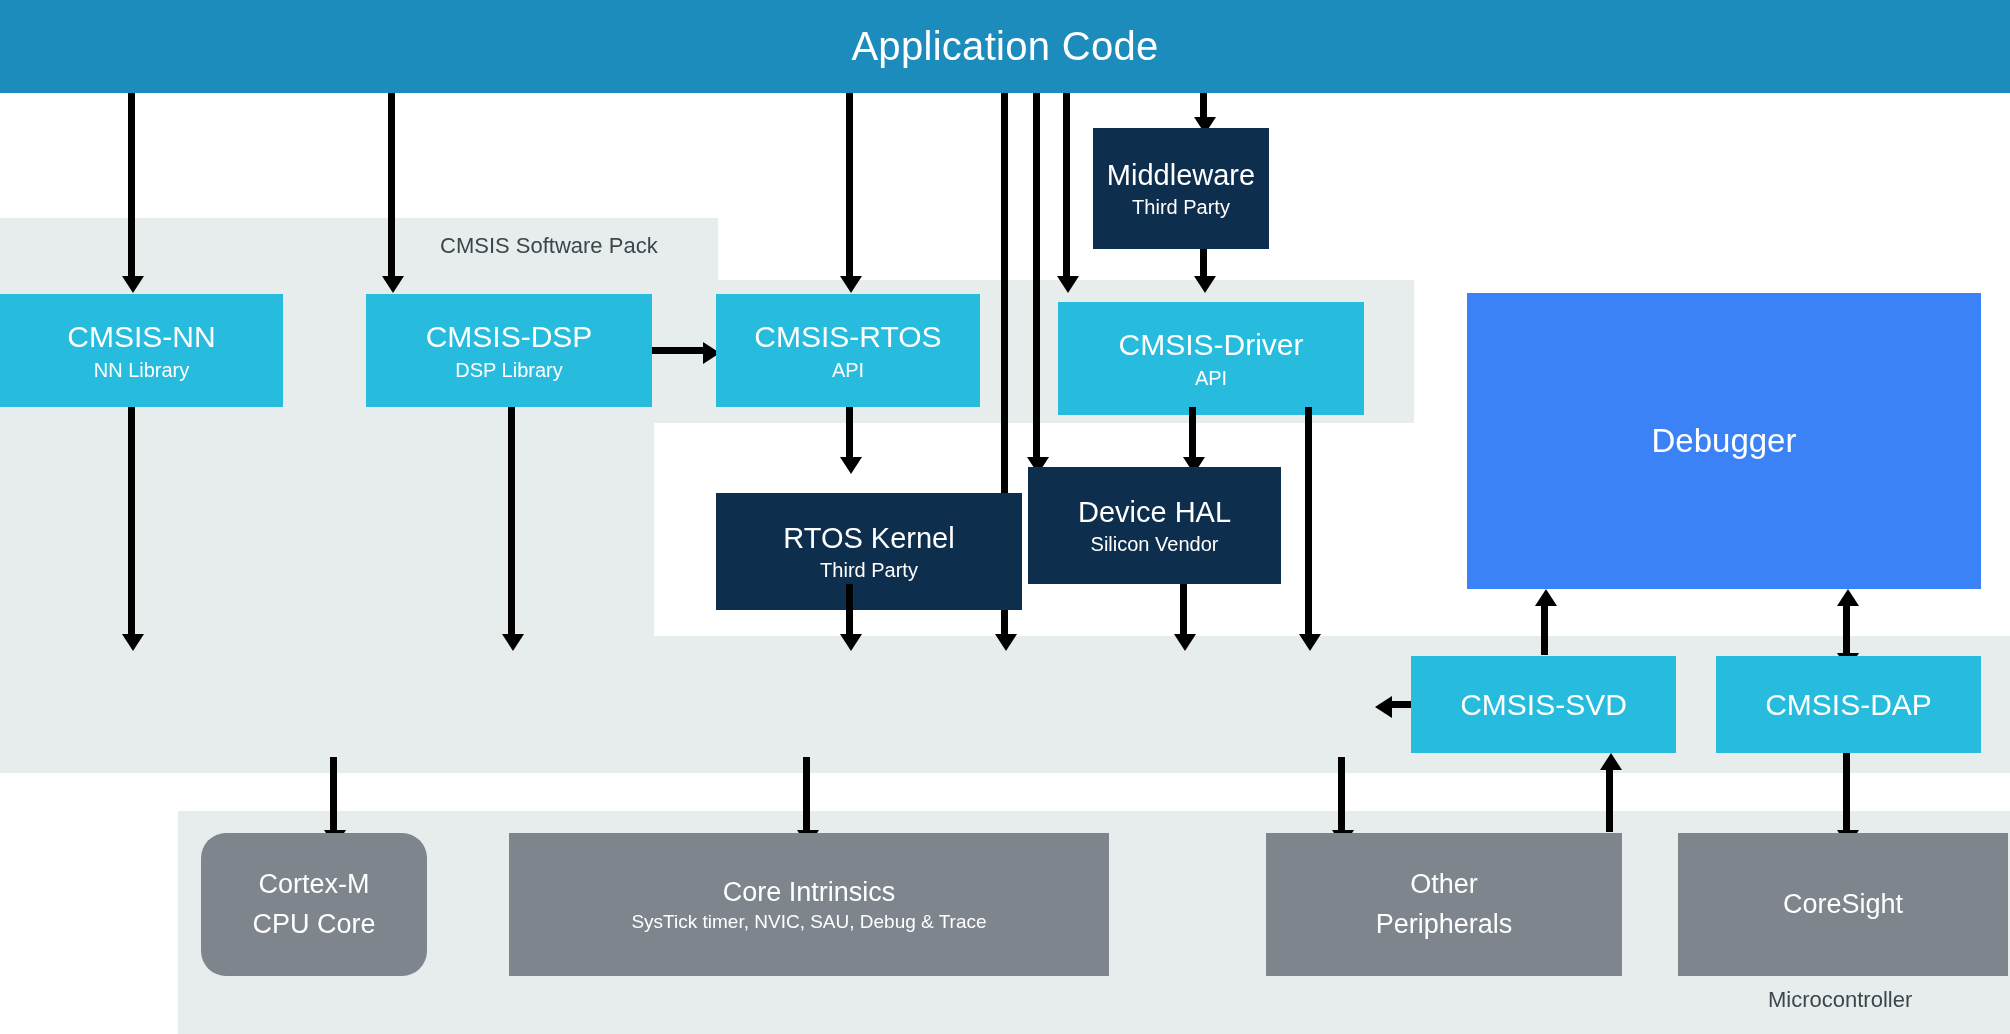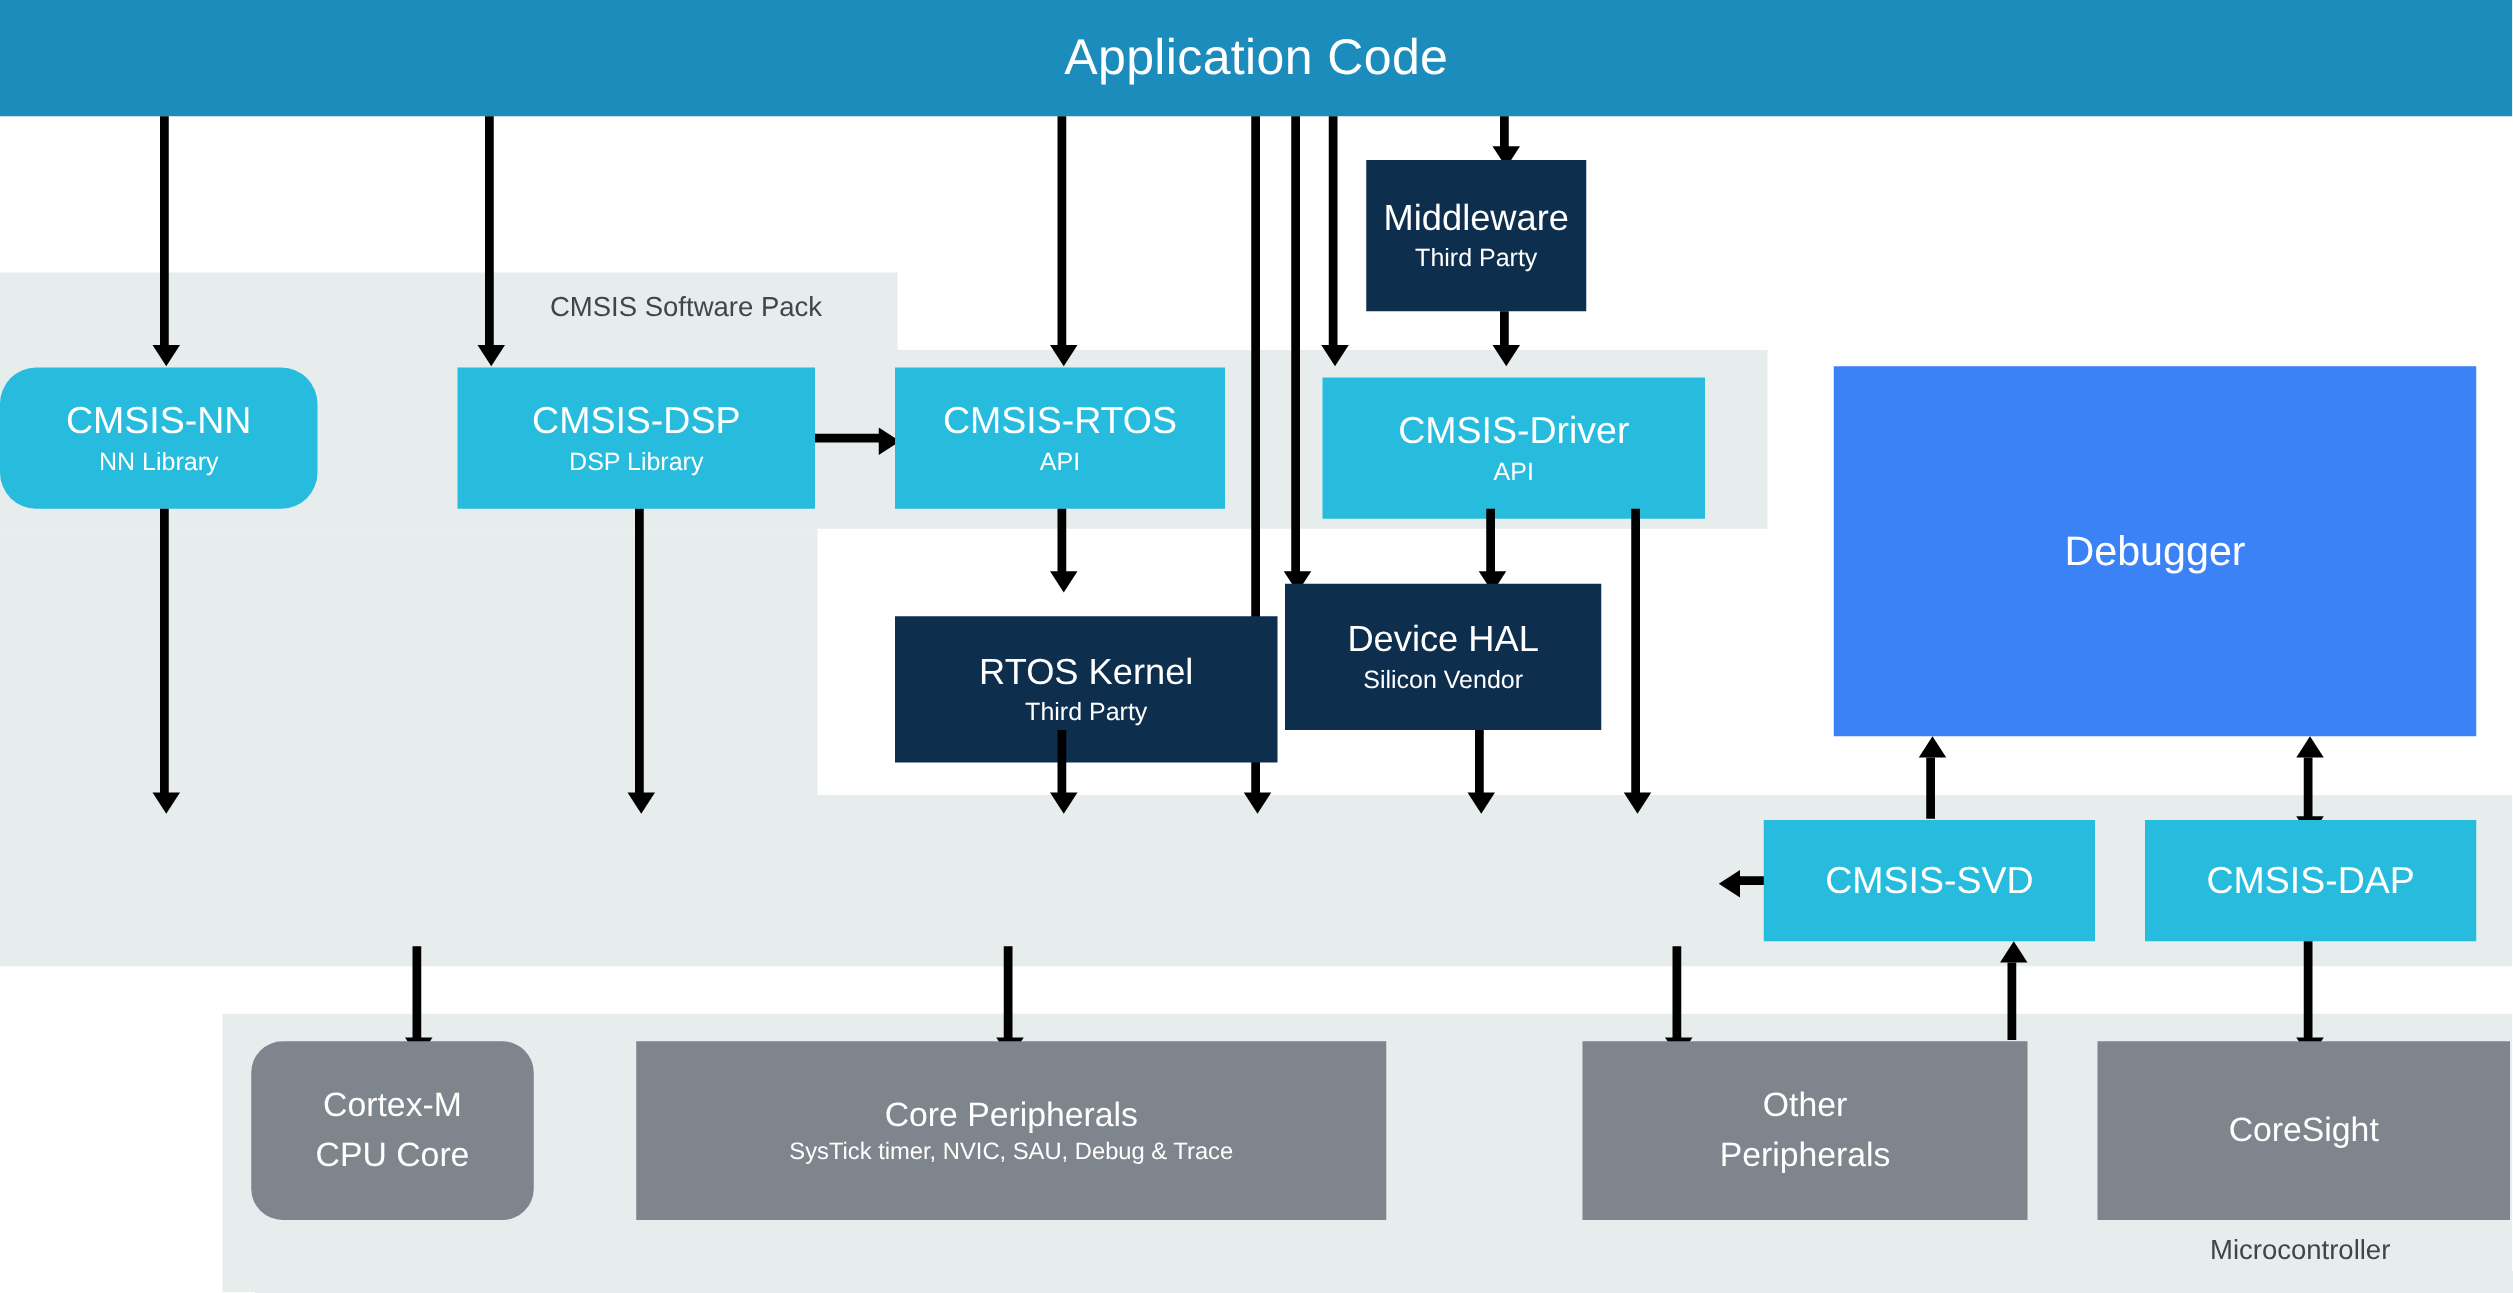--- a/index.html
+++ b/index.html
@@ -87,21 +87,21 @@
   <div class="vline" style="left:1063px;top:93px;height:185px;"></div>
   <div class="ahead-d" style="left:1057px;top:276px;"></div>
 
   <div class="box navy" style="left:1093px;top:128px;width:176px;height:121px;">
     <span class="t1">Middleware</span>
     <span class="t2">Third Party</span>
   </div>
   <div class="vline" style="left:1200px;top:249px;height:29px;"></div>
   <div class="ahead-d" style="left:1194px;top:276px;"></div>
 
-  <div class="box cyan" style="left:0px;top:294px;width:254px;height:113px;border-radius:29px;">
+  <div class="box cyan" style="left:0px;top:294px;width:283px;height:113px;">
     <span class="t1">CMSIS-NN</span>
     <span class="t2">NN Library</span>
   </div>
 
   <div class="box cyan" style="left:366px;top:294px;width:286px;height:113px;">
     <span class="t1">CMSIS-DSP</span>
     <span class="t2">DSP Library</span>
   </div>
 
   <div class="hline" style="left:652px;top:347px;width:53px;"></div>
@@ -185,21 +185,21 @@
 
   <div class="vline" style="left:1843px;top:753px;height:79px;"></div>
   <div class="ahead-d" style="left:1837px;top:830px;"></div>
 
   <div class="box grey two" style="left:201px;top:833px;width:226px;height:143px;border-radius:25px;">
     <span class="t1">Cortex-M</span>
     <span class="t1">CPU Core</span>
   </div>
 
   <div class="box grey" style="left:509px;top:833px;width:600px;height:143px;">
-    <span class="t1">Core Peripherals</span>
+    <span class="t1">Core Intrinsics</span>
     <span class="t2">SysTick timer, NVIC, SAU, Debug &amp; Trace</span>
   </div>
 
   <div class="box grey two" style="left:1266px;top:833px;width:356px;height:143px;">
     <span class="t1">Other</span>
     <span class="t1">Peripherals</span>
   </div>
 
   <div class="box grey" style="left:1678px;top:833px;width:330px;height:143px;">
     <span class="t1">CoreSight</span>

